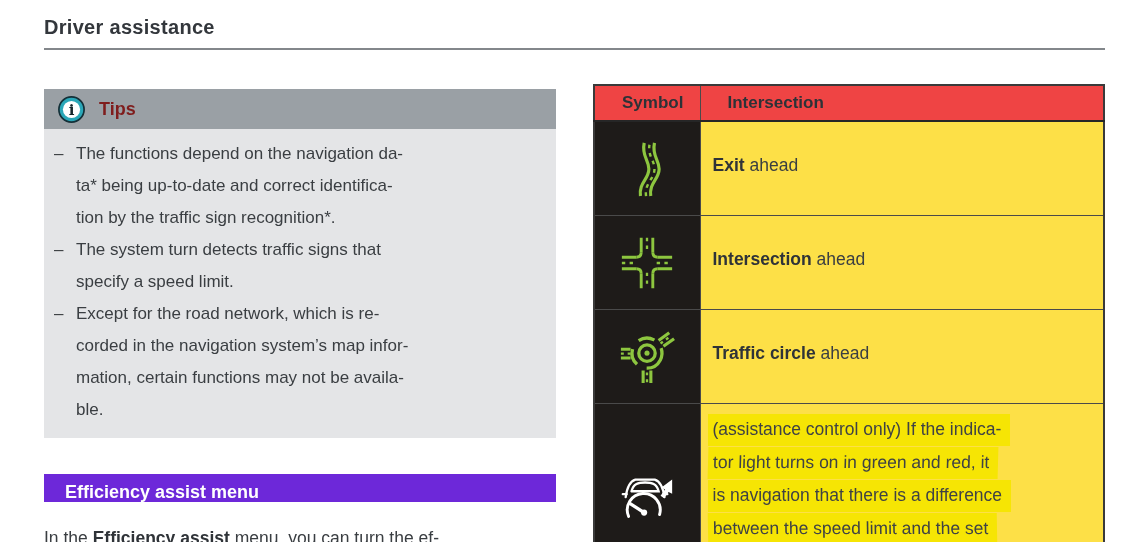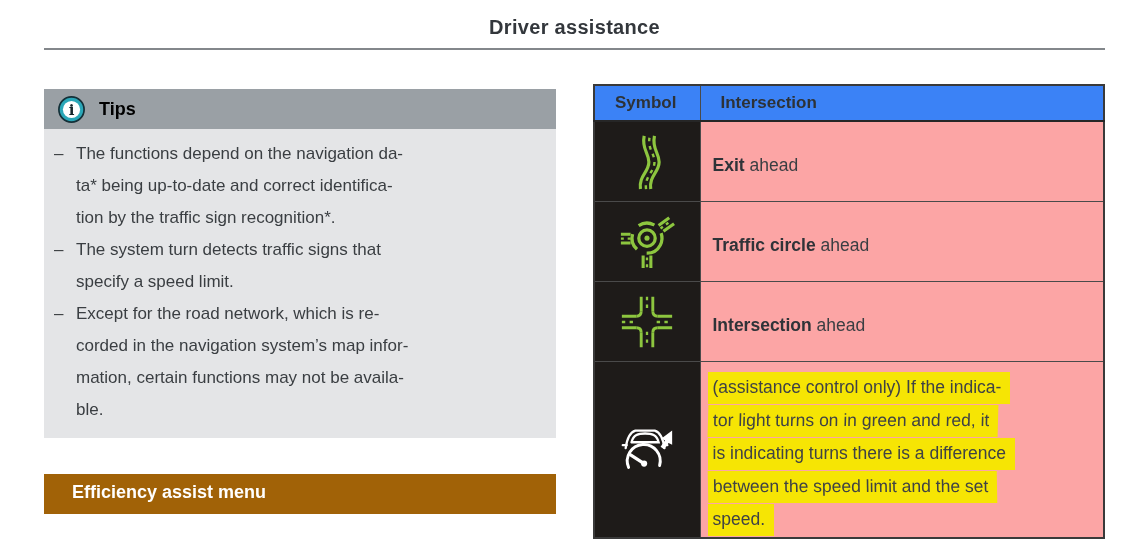--- a/index.html
+++ b/index.html
@@ -9,73 +9,72 @@
     background:#ffffff;
     overflow:hidden;
     font-family:"Liberation Sans","DejaVu Sans",sans-serif;
     color:#3a3e42;
   }
   
   .page-title{
     margin:16px 30px 0 44px;
     font-size:20px;font-weight:bold;color:#33373c;
     letter-spacing:.3px;
-    text-align:center;
   }
   .title-rule{
     margin:9px 30px 0 44px;height:0;
     border:none;border-top:2px solid #83878b;
   }
   
   .columns{display:flex;gap:37px;margin:34px 30px 0 44px;}
   .col-left{width:512px;flex:none;}
   .col-right{width:512px;flex:none;}
   
   .tips-box{margin-top:5px;width:512px;}
   .tips-header{
     height:40px;background:#9aa0a5;
     display:flex;align-items:center;gap:13px;
     padding-left:13px;box-sizing:border-box;
   }
-  .tips-title{font-size:18px;font-weight:bold;color:#000000;}
+  .tips-title{font-size:18px;font-weight:bold;color:#7f1d1d;}
   .tips-body{
     background:#e4e5e7;
     padding:9px 12px 12px 10px;
     font-size:17px;line-height:32px;
   }
   .tips-item{display:grid;grid-template-columns:22px 1fr;}
   .tips-dash{color:#3a3e42;}
   .tips-text{white-space:pre-line;}
   
   .section-bar{
-    margin-top:36px;height:40px;line-height:36px;
-    background:#a16207;color:#ffffff;
+    margin-top:36px;height:28px;line-height:36px;
+    background:#6d28d9;color:#ffffff;
     font-size:18px;font-weight:bold;
-    padding-left:28px;box-sizing:border-box;
+    padding-left:21px;box-sizing:border-box;
   }
   .intro-para{margin:21px 0 0 0;font-size:17.5px;line-height:30px;}
   .intro-para b{color:#2f3338;}
   
   table.symbol-table{
     width:512px;border-collapse:collapse;
     border:2px solid #3a3a3a;
     table-layout:fixed;
   }
   .symbol-table th,.symbol-table td{border:1px solid #4a4a4a;}
   .symbol-table th{
-    background:#3b82f6;color:#2d3237;
+    background:#ef4444;color:#2d3237;
     font-size:17px;font-weight:bold;text-align:left;
-    height:34px;padding:0 0 0 20px;
+    height:34px;padding:0 0 0 27px;
     border-bottom:2px solid #262626;
   }
   .col-symbol{width:106px;}
   td.sym-cell{background:#1e1b19;text-align:center;vertical-align:middle;}
   td.desc-cell{
-    background:#fca5a5;vertical-align:middle;
-    font-size:17.5px;padding:8px 10px 0 12px;
+    background:#fde047;vertical-align:middle;
+    font-size:17.5px;padding:8px 10px 14px 12px;
   }
   td.desc-cell b{color:#2f3338;}
   tr.row-sign td{height:71px;}
   tr.row-predictive td{height:166px;}
   td.desc-top{vertical-align:top;padding-top:9px;}
   
   .hl-line{line-height:32px;white-space:nowrap;}
   .hl-line span{
     background:#f6e504;color:#3f4245;
     padding:3px 9px 4px 5px;margin-left:-5px;
@@ -157,68 +156,68 @@
                 <path d="M29,60 C27,46 38,42 38,31 C38,21 30,17 33,3" stroke-width="2.6" stroke-dasharray="4 5"></path>
               </g>
             </svg>
           </td>
           <td class="desc-cell"><b>Exit</b><span> ahead</span></td>
         </tr>
 
         <tr class="row-sign">
           <td class="sym-cell">
             <svg class="icon-svg" width="58" height="58" viewBox="0 0 60 60" style="margin:auto">
+              <g fill="none" stroke="#8dc63f" stroke-width="3">
+                <path d="M24,4 V19 M36,4 V19 M24,41 V56 M36,41 V56"></path>
+                <path d="M4,24 H19 M4,36 H19 M41,24 H56 M41,36 H56"></path>
+                <path d="M24,19 Q24,24 19,24 M36,19 Q36,24 41,24 M24,41 Q24,36 19,36 M36,41 Q36,36 41,36"></path>
+                <path d="M30,4 V20 M30,40 V56 M4,30 H20 M40,30 H56" stroke-width="2.4" stroke-dasharray="3.5 4.5"></path>
+              </g>
+            </svg>
+          </td>
+          <td class="desc-cell"><b>Intersection</b><span> ahead</span></td>
+        </tr>
+
+        <tr class="row-sign">
+          <td class="sym-cell">
+            <svg class="icon-svg" width="58" height="58" viewBox="0 0 60 60" style="margin:auto">
               <g fill="none" stroke="#8dc63f">
                 <circle cx="30" cy="26" r="8.5" stroke-width="3.4"></circle>
                 <circle cx="30" cy="26" r="2.6" fill="#8dc63f" stroke="none"></circle>
                 <circle cx="30" cy="26" r="15.5" stroke-width="3.4" stroke-dasharray="17 11" transform="rotate(28 30 26)"></circle>
                 <path d="M26,44 V57 M34,44 V57" stroke-width="3.2"></path>
                 <path d="M30,46 V57" stroke-width="2.4" stroke-dasharray="3 4"></path>
                 <path d="M3,22 H13 M3,31 H13" stroke-width="3.2"></path>
                 <path d="M3,26.5 H13" stroke-width="2.4" stroke-dasharray="3 4"></path>
                 <path d="M42,13 L53,5 M47,19 L58,11" stroke-width="3.2"></path>
                 <path d="M44,16 L55,8" stroke-width="2.4" stroke-dasharray="3 4"></path>
               </g>
             </svg>
           </td>
           <td class="desc-cell"><b>Traffic circle</b><span> ahead</span></td>
         </tr>
 
-        <tr class="row-sign">
-          <td class="sym-cell">
-            <svg class="icon-svg" width="58" height="58" viewBox="0 0 60 60" style="margin:auto">
-              <g fill="none" stroke="#8dc63f" stroke-width="3">
-                <path d="M24,4 V19 M36,4 V19 M24,41 V56 M36,41 V56"></path>
-                <path d="M4,24 H19 M4,36 H19 M41,24 H56 M41,36 H56"></path>
-                <path d="M24,19 Q24,24 19,24 M36,19 Q36,24 41,24 M24,41 Q24,36 19,36 M36,41 Q36,36 41,36"></path>
-                <path d="M30,4 V20 M30,40 V56 M4,30 H20 M40,30 H56" stroke-width="2.4" stroke-dasharray="3.5 4.5"></path>
-              </g>
-            </svg>
-          </td>
-          <td class="desc-cell"><b>Intersection</b><span> ahead</span></td>
-        </tr>
-
         <tr class="row-predictive">
           <td class="sym-cell">
             <svg class="icon-svg" width="62" height="62" viewBox="0 0 64 64" style="margin:auto">
               <g fill="none" stroke="#ffffff" stroke-width="2.4" stroke-linecap="round">
                 <path d="M10,30 C11,23 13,14 20,12 L40,12 C47,14 49,23 50,30"></path>
                 <path d="M16,24 C18,16 23,15 30,15 C37,15 42,16 44,24 L16,24"></path>
                 <path d="M7,27 h4 M49,27 h4"></path>
                 <path d="M13,50 A17,17 0 1 1 45,48" stroke-width="3"></path>
                 <path d="M29,46 L15,37" stroke-width="3.4"></path>
               </g>
               <circle cx="29" cy="46" r="3.2" fill="#ffffff"></circle>
               <path d="M59,12 L47,21 L51,23 L46,30 L50,33 L55,26 L59,28 Z" fill="#ffffff" transform="scale(0.92) translate(4,1)"></path>
             </svg>
           </td>
           <td class="desc-cell desc-top">
             <div class="hl-line"><span>(assistance control only) If the indica-</span></div>
             <div class="hl-line"><span>tor light turns on in green and red, it</span></div>
-            <div class="hl-line"><span>is indicating turns there is a difference</span></div>
+            <div class="hl-line"><span>is navigation that there is a difference</span></div>
             <div class="hl-line"><span>between the speed limit and the set</span></div>
             <div class="hl-line"><span>speed.</span></div>
           </td>
         </tr>
       </tbody>
         </table>
 
     </div>
   </div>
 </div>

